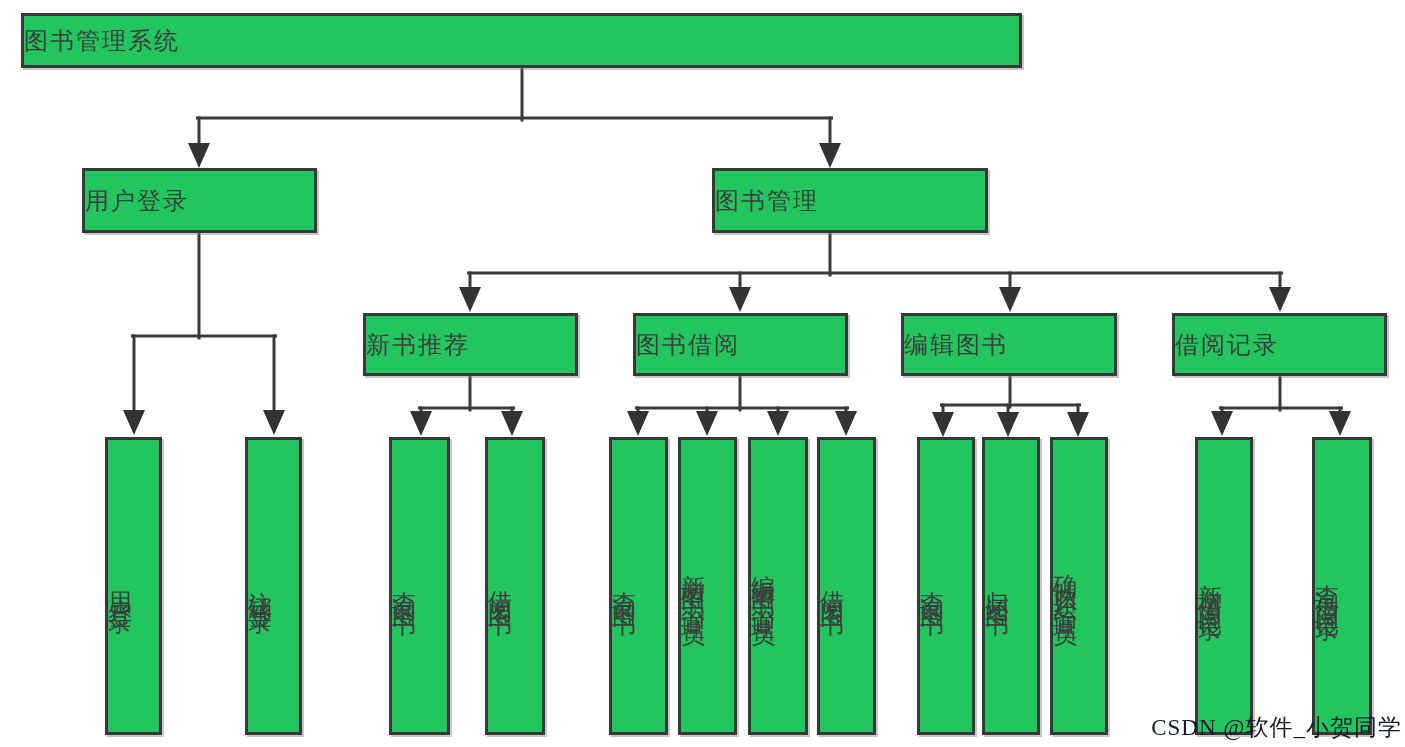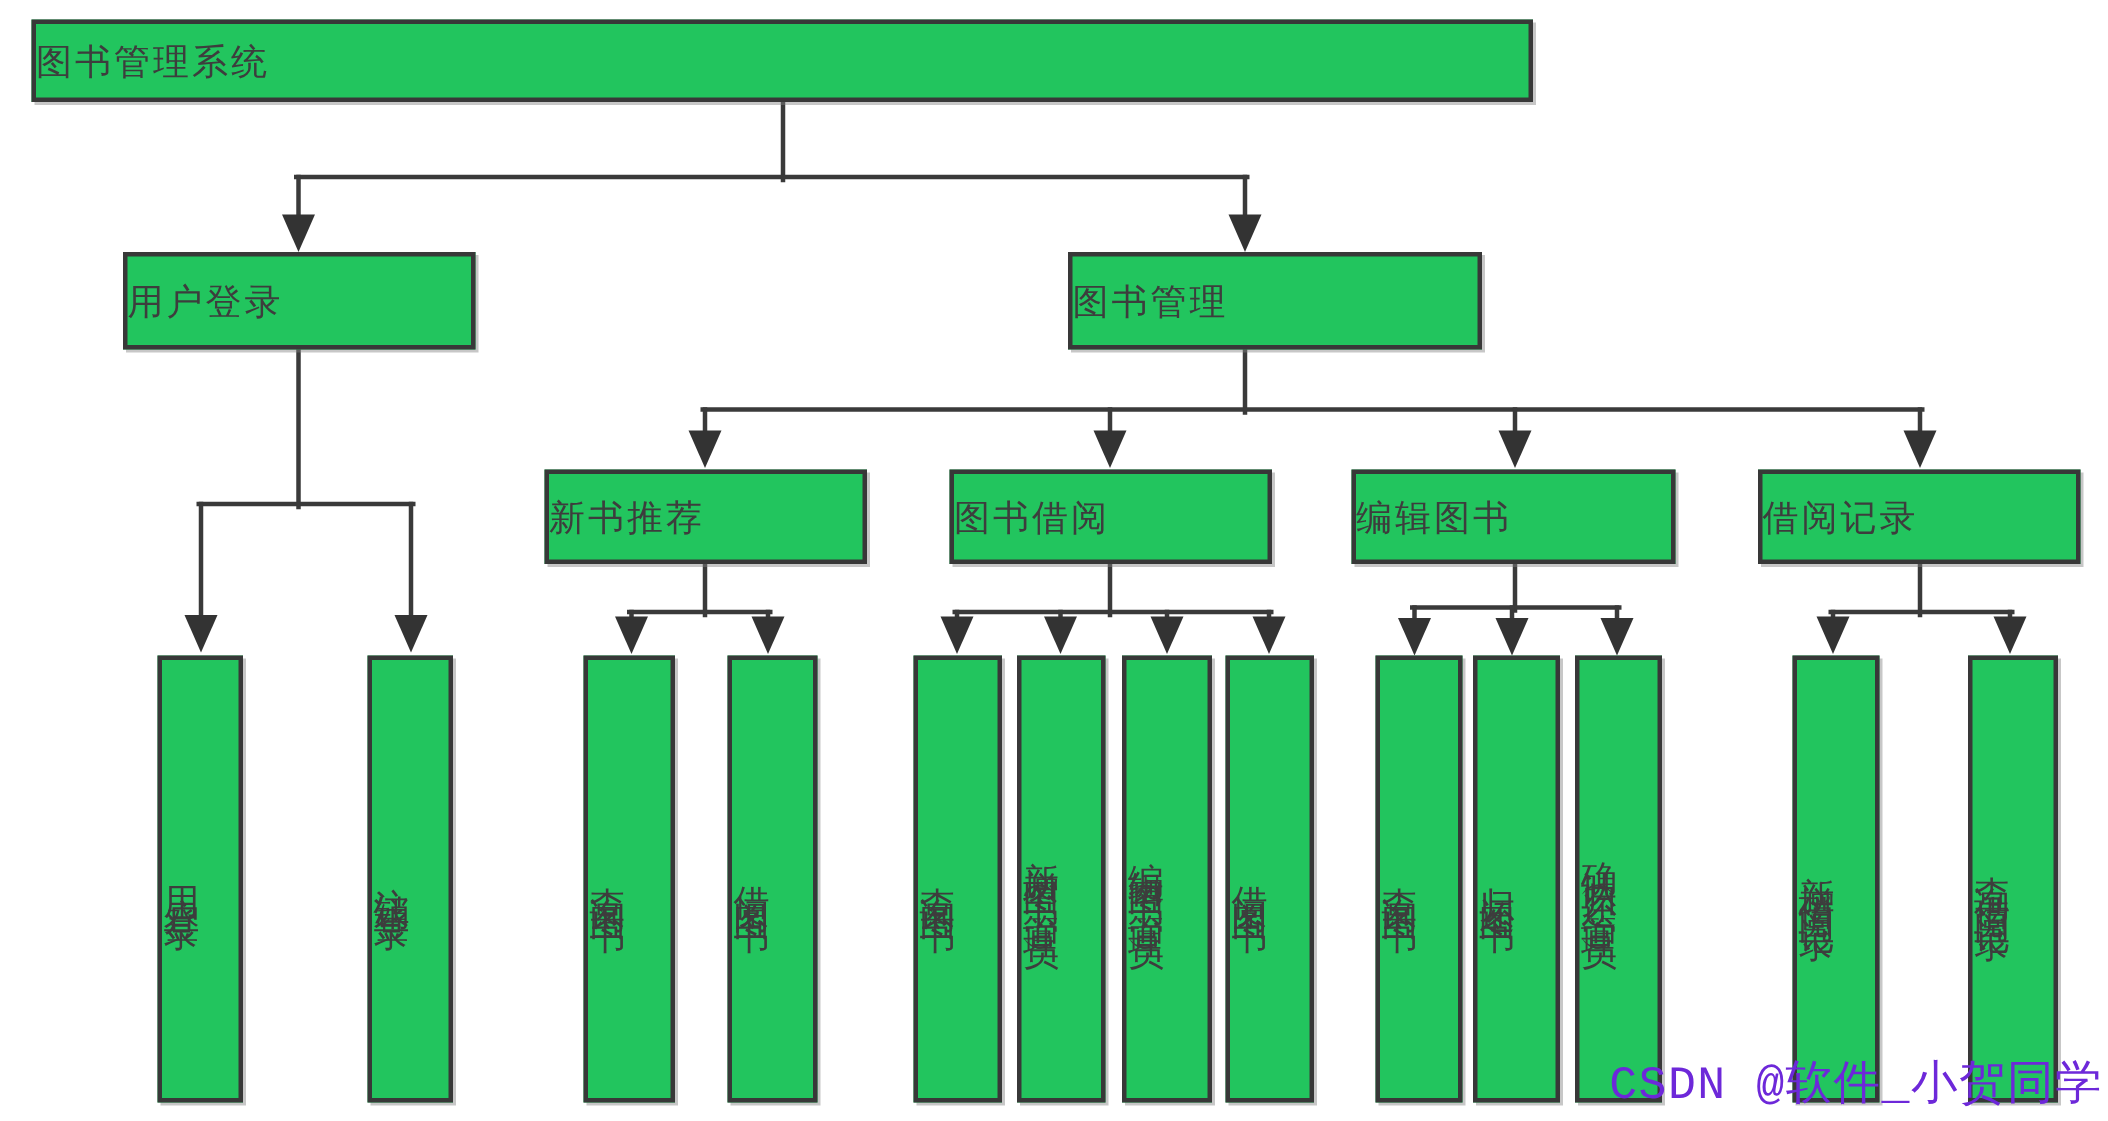--- a/index.html
+++ b/index.html
@@ -18,22 +18,22 @@
     color:#3d3d3d;font-size:24px;letter-spacing:2px;white-space:nowrap;
   }
   .leaf span{
     writing-mode:vertical-rl;
     letter-spacing:7px;
     font-size:24px;
     line-height:1;
   }
   .watermark{
     position:absolute;right:3px;bottom:4px;
-    color:#6d28d9;font-size:31px;letter-spacing:1px;
-    font-family:Liberation Mono, monospace;
+    color:#0f172a;font-size:23px;letter-spacing:1px;
+    font-family:Liberation Serif, serif;
     z-index:5;white-space:nowrap;
   }
 </style>
 </head>
 <body>
 
 <div class="stage">
 
   <svg class="wires" viewBox="0 0 1405 747">
 

